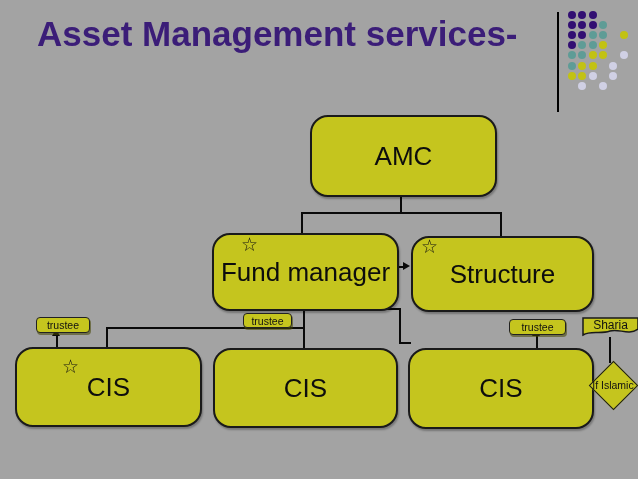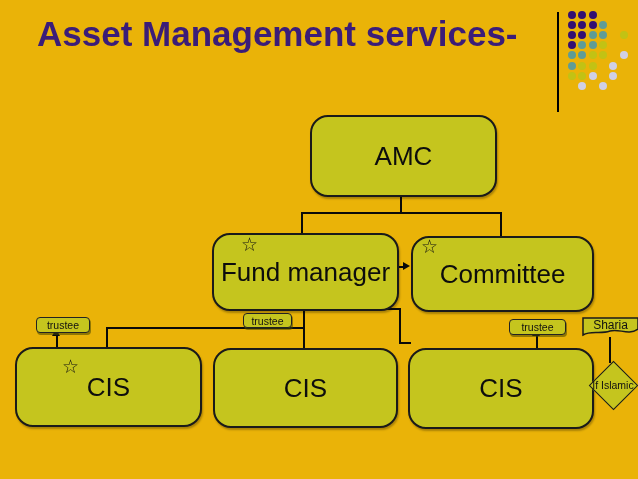--- a/index.html
+++ b/index.html
@@ -1,17 +1,17 @@
 <!DOCTYPE html>
 <html style="--node-fill: #c5c51e; --node-border: #1a1a1a; --title-color: #3b1d78;"><head>
 <meta charset="utf-8">
 <style>
   html,body{margin:0;padding:0;background:#fff;}
   .slide{
-    position:relative;width:638px;height:479px;background:#eab308;overflow:hidden;
+    position:relative;width:638px;height:479px;background:#a3a3a3;overflow:hidden;
     font-family:"Liberation Sans", sans-serif;color:#111;
   }
   
   .title{
     position:absolute;left:37px;top:13px;font-size:35px;font-weight:bold;
     line-height:42px;color:var(--title-color,#3b1d78);letter-spacing:0;
   }
   .title div{white-space:nowrap;}
   
   .vrule{position:absolute;left:557px;top:12px;width:2px;height:100px;background:#000;}
@@ -131,21 +131,21 @@
     <span>AMC</span>
   </div>
 
   <div class="node" style="left:212px;top:233px;width:183px;height:74px;">
     <span>Fund manager</span>
   </div>
   <span class="star" style="left:241px;top:235px;">☆</span>
 
   <div class="node" style="left:411px;top:236px;width:179px;height:72px;">
     <span class="two-line">
-      <span>Committee</span><br>
+      <span>Structure</span><br>
     </span>
   </div>
   <span class="star" style="left:421px;top:237px;">☆</span>
 
   <div class="node" style="left:15px;top:347px;width:183px;height:76px;">
     <span>CIS</span>
   </div>
   <span class="star" style="left:62px;top:357px;">☆</span>
 
   <div class="node" style="left:213px;top:348px;width:181px;height:76px;">

